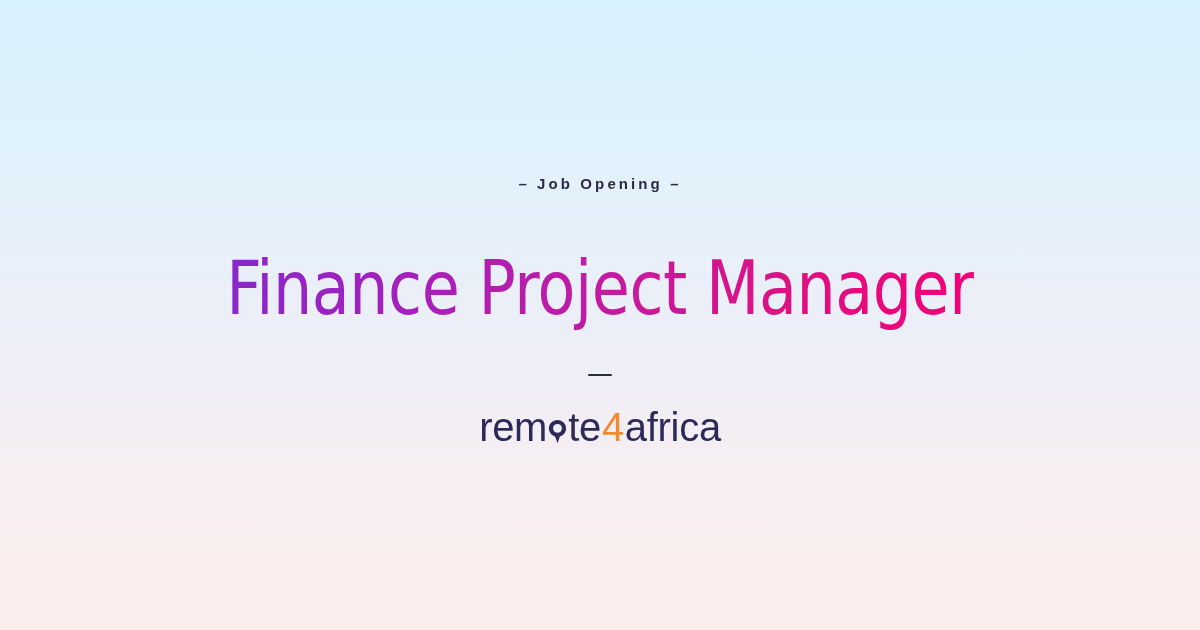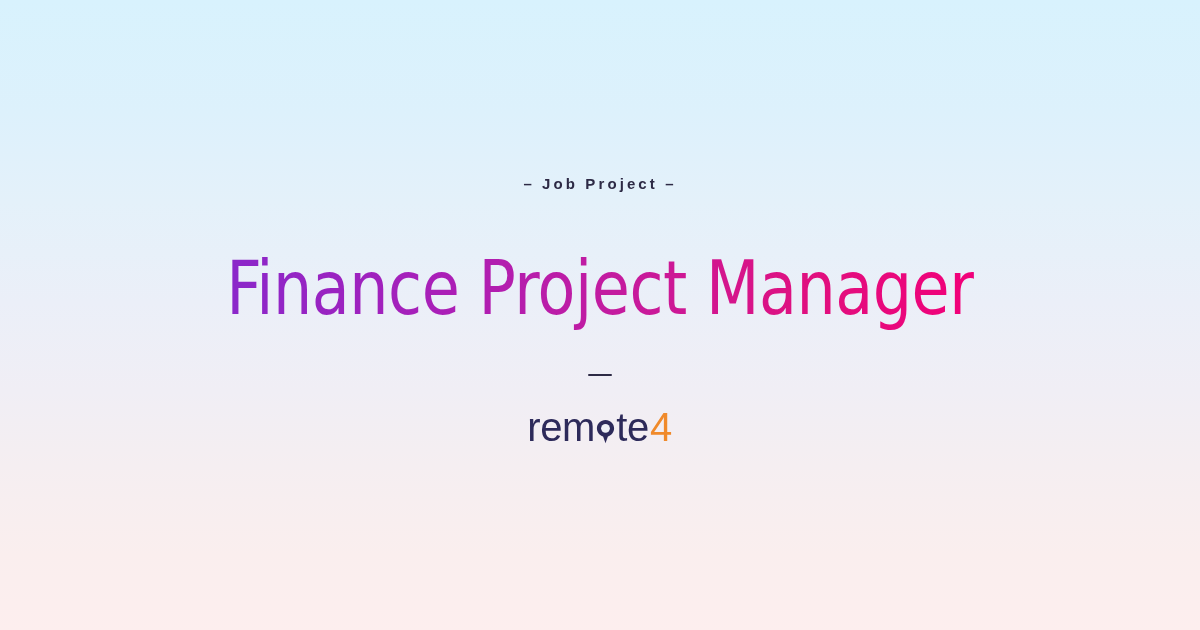--- a/index.html
+++ b/index.html
@@ -102,35 +102,36 @@
     color: #f08a2b;
     font-weight: 400;
     padding: 0 1px;
   }
 </style>
 </head>
 <body>
 
 <div class="card">
 
-  <div class="kicker">– Job Project –</div>
+  <div class="kicker">– Job Opening –</div>
 
   <h1 class="headline">Finance Project Manager</h1>
 
   <div class="divider"></div>
 
   <div class="logo">
     <span class="logo-seg">rem</span>
 
     <span class="logo-pin">
       <svg viewBox="0 0 19 25" xmlns="http://www.w3.org/2000/svg" aria-hidden="true">
         <path d="M9.5 0.9 C4.6 0.9 0.9 4.6 0.9 9.3 C0.9 13.2 3.6 16.4 7.1 17.4 L9.5 24.2 L11.9 17.4 C15.4 16.4 18.1 13.2 18.1 9.3 C18.1 4.6 14.4 0.9 9.5 0.9 Z" fill="#2d2a5a"></path>
         <circle cx="9.5" cy="9.3" r="4.4" fill="#eef0f6"></circle>
       </svg>
     </span>
 
     <span class="logo-seg">te</span>
 
     <span class="logo-seg logo-four">4</span>
 
+    <span class="logo-seg">africa</span>
   </div>
 
 </div>
 
 </body></html>

